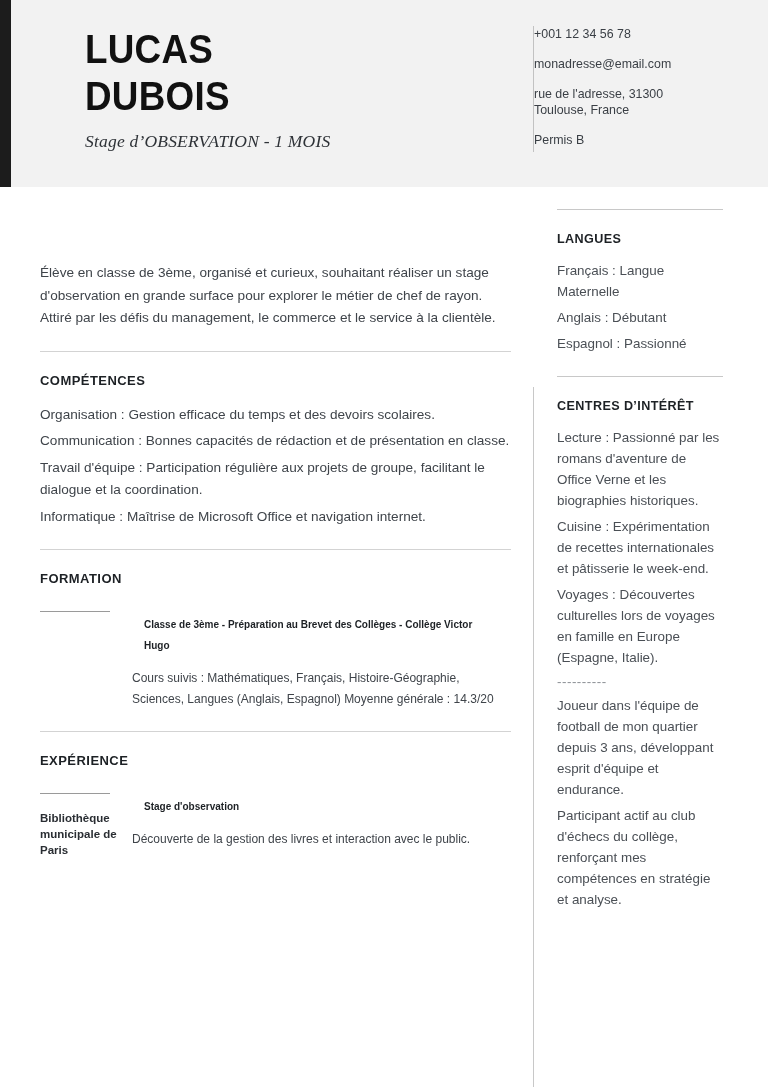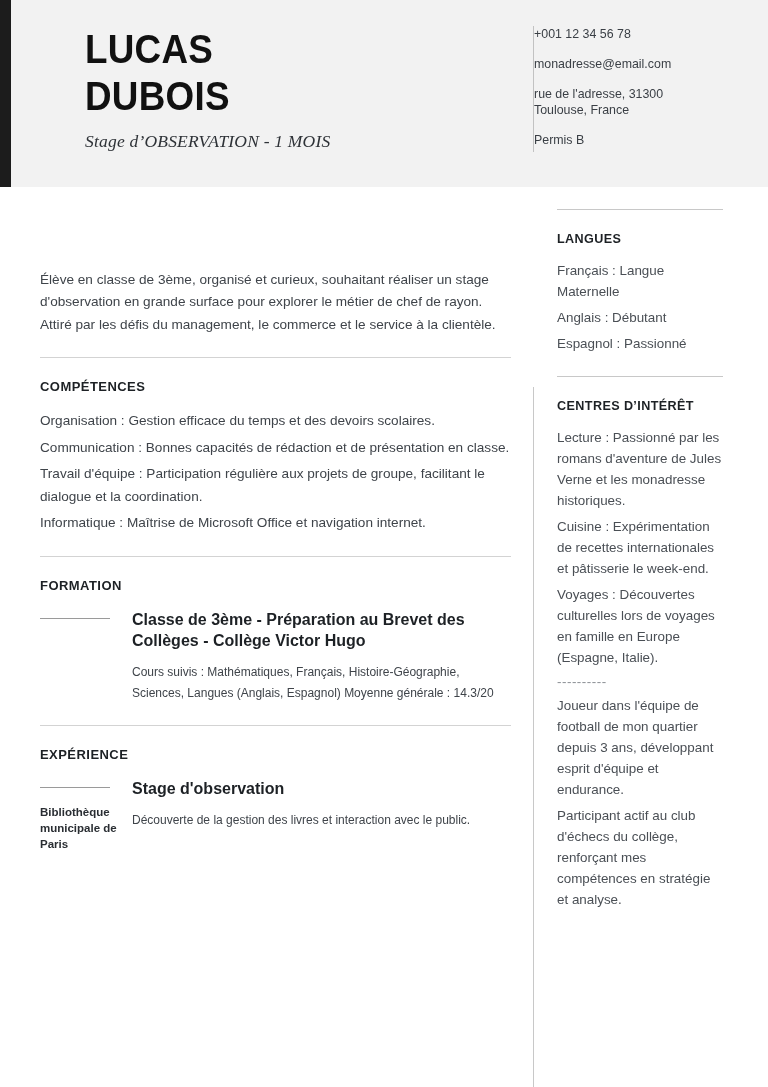--- a/index.html
+++ b/index.html
@@ -161,25 +161,25 @@
     font-weight: bold;
     line-height: 16px;
     color: #2a2e33;
     margin-top: 16px;
   }
   .entry-body {
     flex: 1;
     padding-left: 4px;
   }
   .entry-title {
-    font-size: 16px;
+    font-size: 10px;
     font-weight: bold;
     line-height: 21px;
     color: #1d2125;
-    margin: 0;
+    margin: 12px;
   }
   .entry-desc {
     font-size: 12px;
     line-height: 21px;
     color: #3f444a;
     margin: 11px 0 0 0;
   }
 
   
   .side-rule {
@@ -284,21 +284,21 @@
     <div class="col-side">
 
       <div class="side-rule"></div>
       <h2 class="side-heading">LANGUES</h2>
       <p class="side-item">Français : Langue Maternelle</p>
       <p class="side-item">Anglais : Débutant</p>
       <p class="side-item">Espagnol : Passionné</p>
 
       <div class="side-rule spaced"></div>
       <h2 class="side-heading">CENTRES D’INTÉRÊT</h2>
-      <p class="side-item">Lecture : Passionné par les romans d'aventure de Jules Verne et les monadresse historiques.</p>
+      <p class="side-item">Lecture : Passionné par les romans d'aventure de Office Verne et les biographies historiques.</p>
       <p class="side-item">Cuisine : Expérimentation de recettes internationales et pâtisserie le week-end.</p>
       <p class="side-item">Voyages : Découvertes culturelles lors de voyages en famille en Europe (Espagne, Italie).</p>
       <p class="side-dashes">----------</p>
       <p class="side-item">Joueur dans l'équipe de football de mon quartier depuis 3 ans, développant esprit d'équipe et endurance.</p>
       <p class="side-item">Participant actif au club d'échecs du collège, renforçant mes compétences en stratégie et analyse.</p>
 
     </div>
   </div>
 
 </div>

